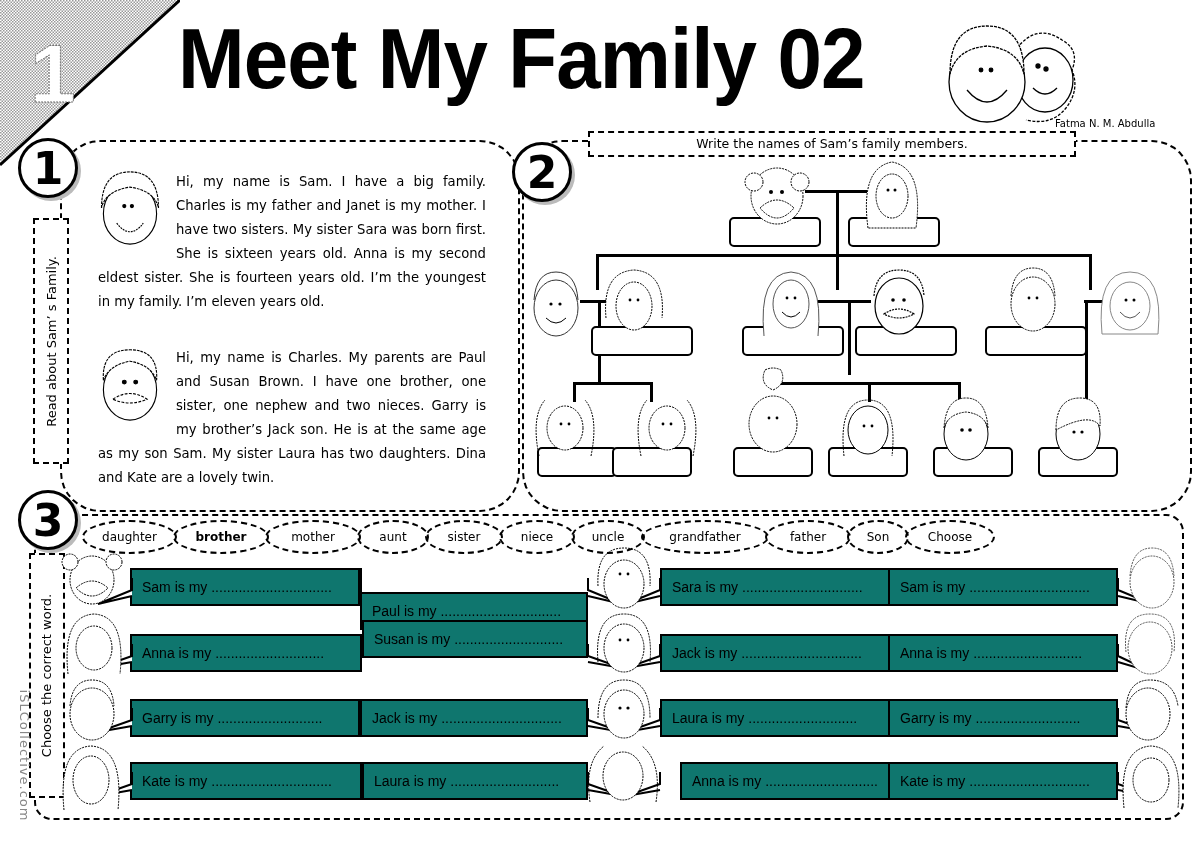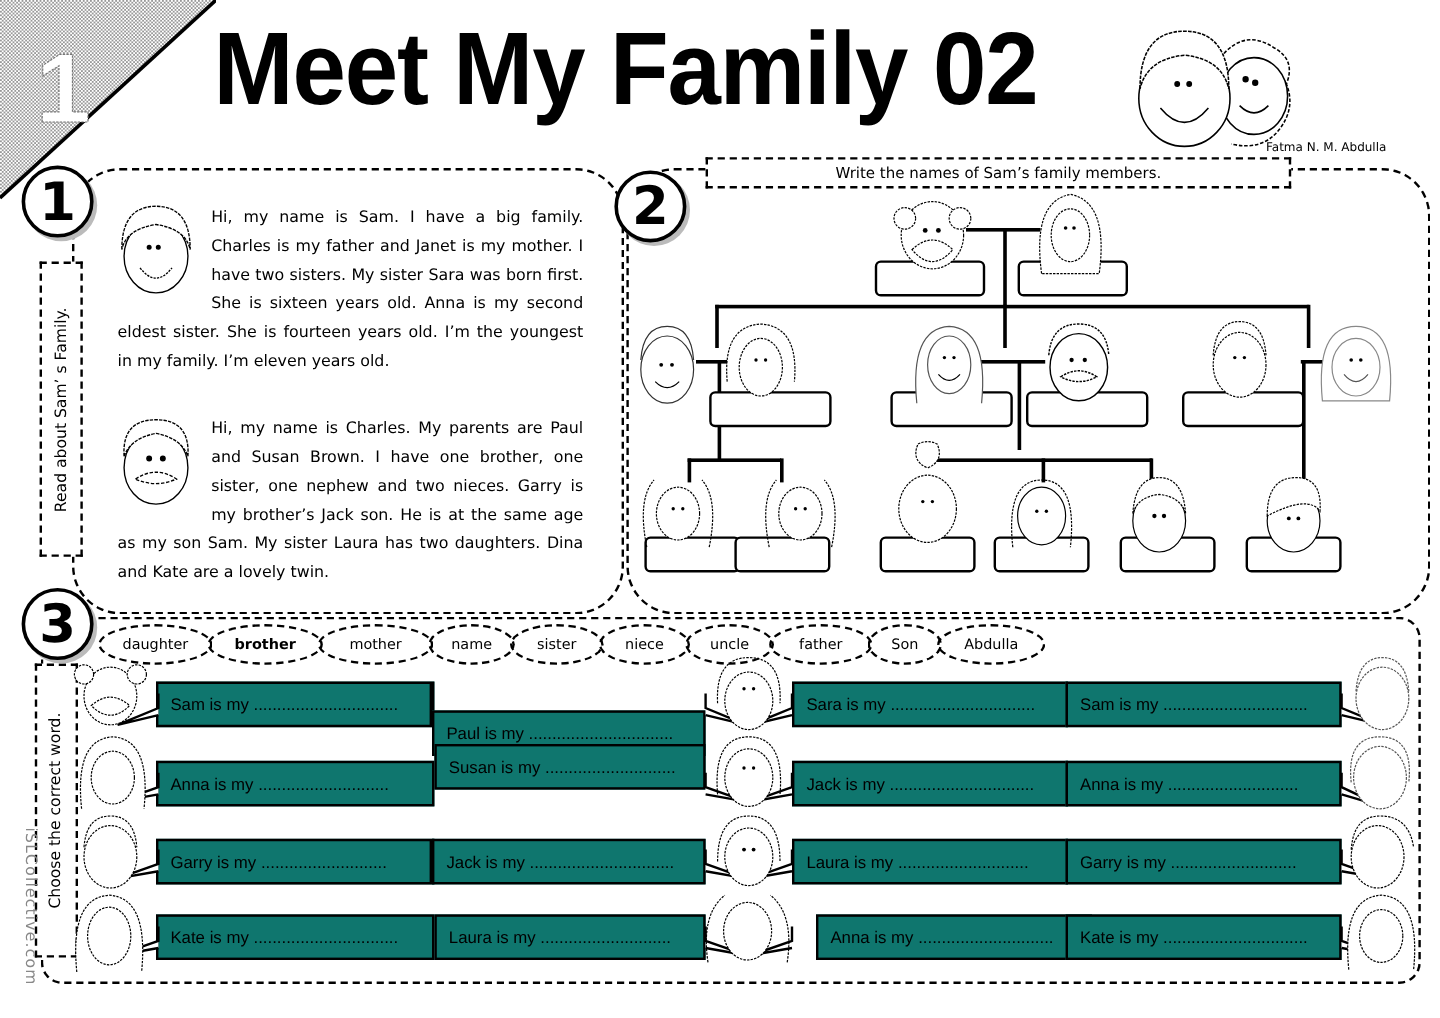--- a/index.html
+++ b/index.html
@@ -264,27 +264,28 @@
 <div class="panel3"></div>
 <div class="num-circle" style="left:18px;top:490px;">3</div>
 <div class="vlabel" style="left:29px;top:553px;width:36px;height:245px;">
   <span>Choose the correct word.</span>
 </div>
 
 <div class="word-bank">
   <div class="word" style="width:95px;">daughter</div>
   <div class="word" style="width:96px;font-weight:bold;">brother</div>
   <div class="word" style="width:96px;">mother</div>
-  <div class="word" style="width:72px;">name</div>
+  <div class="word" style="width:72px;">aunt</div>
   <div class="word" style="width:78px;">sister</div>
   <div class="word" style="width:76px;">niece</div>
   <div class="word" style="width:74px;">uncle</div>
+  <div class="word" style="width:128px;">grandfather</div>
   <div class="word" style="width:86px;">father</div>
   <div class="word" style="width:62px;">Son</div>
-  <div class="word" style="width:90px;">Abdulla</div>
+  <div class="word" style="width:90px;">Choose</div>
 </div>
 
 <div class="bubble thick-right" style="left:130px;top:568px;width:232px;">Sam is my ...............................</div>
 <div class="bubble" style="left:360px;top:568px;width:228px;margin-top:24px;">Paul is my ...............................</div>
 <div class="bubble" style="left:660px;top:568px;width:230px;">Sara is my ...............................</div>
 <div class="bubble" style="left:888px;top:568px;width:230px;">Sam is my ...............................</div>
 
 <div class="bubble" style="left:130px;top:634px;width:232px;">Anna is my ............................</div>
 <div class="bubble" style="left:362px;top:620px;width:226px;">Susan is my ............................</div>
 <div class="bubble" style="left:660px;top:634px;width:230px;">Jack is my ...............................</div>

